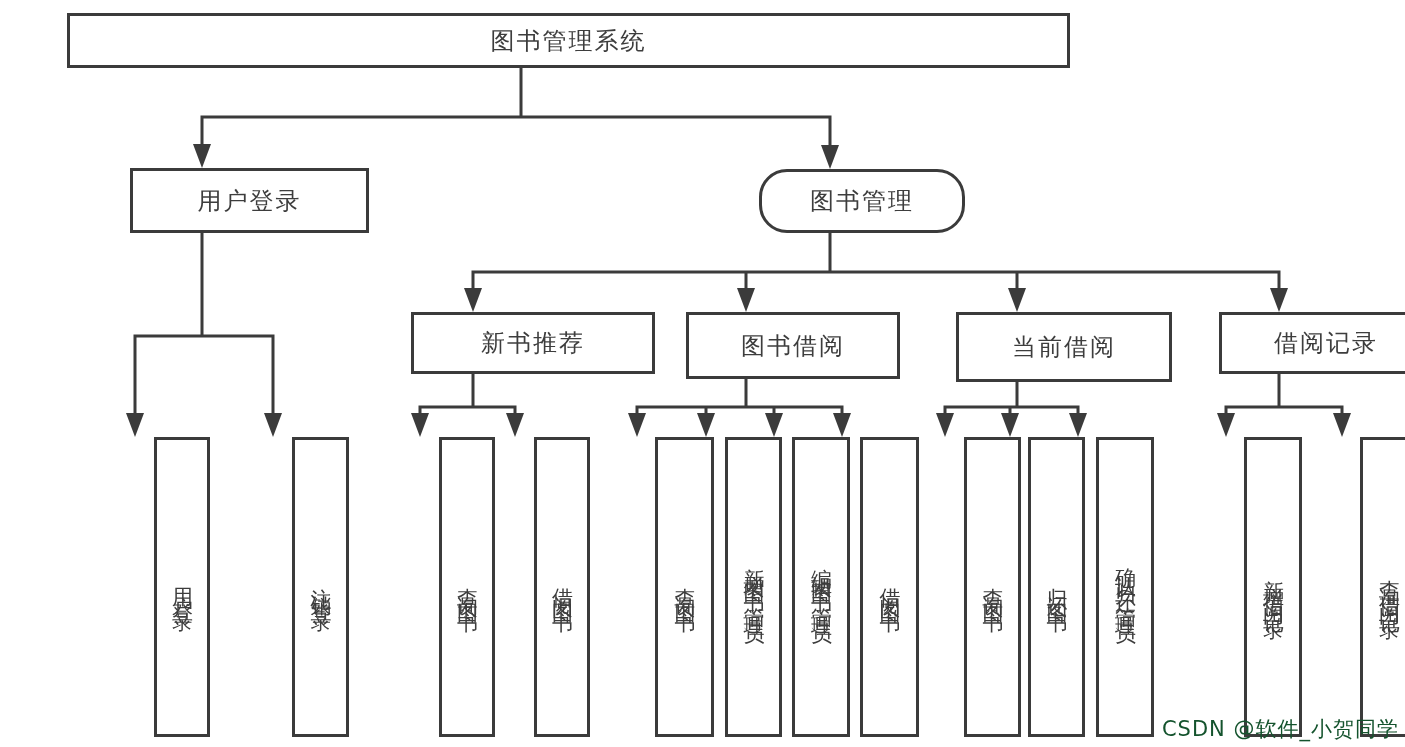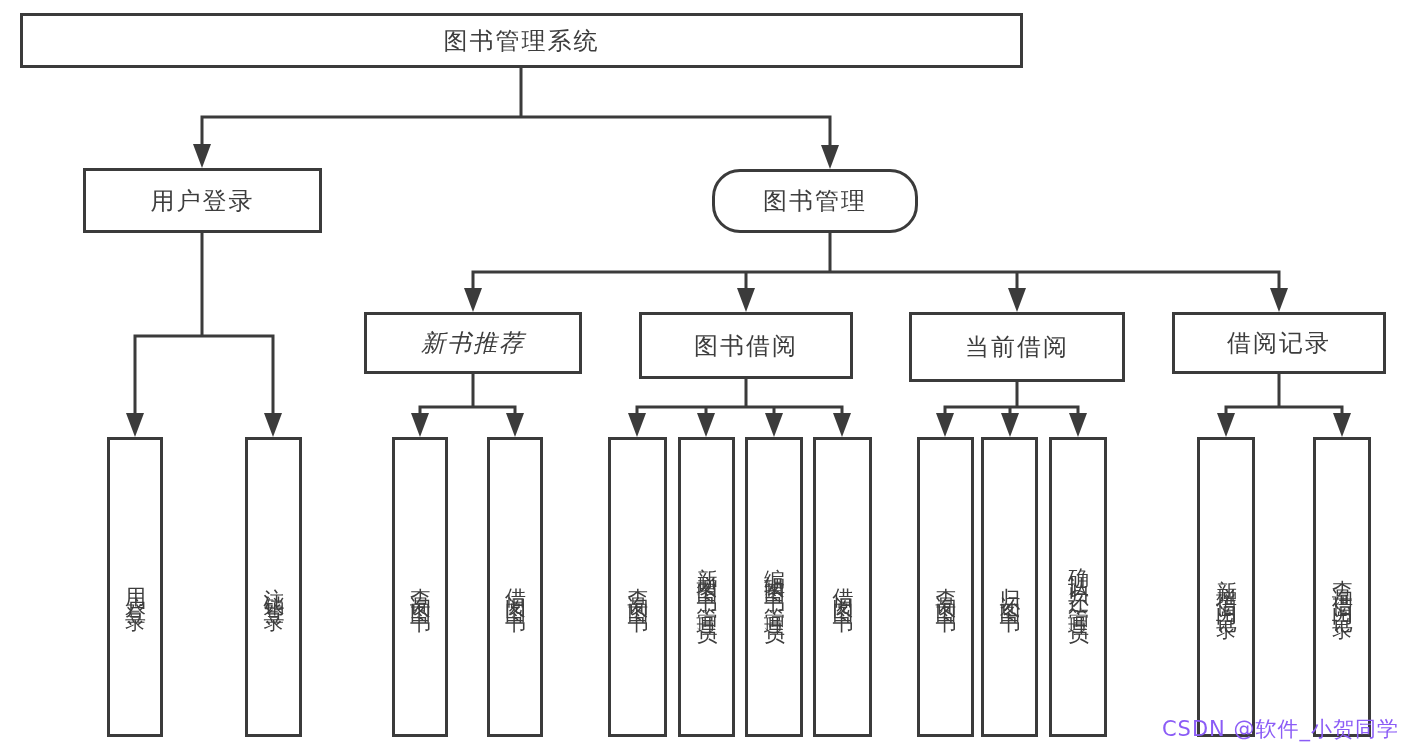--- a/index.html
+++ b/index.html
@@ -34,40 +34,41 @@
     stroke: none;
   }
   .node {
     position: absolute;
     box-sizing: border-box;
     border: 3px solid #3b3b3b;
     background: #ffffff;
     display: flex;
     align-items: center;
     justify-content: center;
+    margin-left: 47px;
   }
   .node .lbl {
     color: #3d3d3d;
     font-size: 24px;
     letter-spacing: 2px;
     white-space: nowrap;
   }
   .leaf .lbl {
     writing-mode: vertical-rl;
     text-orientation: mixed;
     font-size: 21px;
     letter-spacing: 8px;
     line-height: 1;
     white-space: nowrap;
   }
   .watermark {
     position: absolute;
     right: 6px;
     bottom: 4px;
-    color: #8b5cf6;
+    color: #14532d;
     font-size: 21px;
     letter-spacing: 1px;
     z-index: 5;
     white-space: nowrap;
   }
 </style>
 </head>
 <body>
 
 <div class="canvas">
@@ -119,21 +120,21 @@
     <span class="lbl">图书管理系统</span>
   </div>
 
   <div class="node" style="left:83px; top:168px; width:239px; height:65px;">
     <span class="lbl">用户登录</span>
   </div>
   <div class="node" style="left:712px; top:169px; width:206px; height:64px;border-radius:28px;">
     <span class="lbl">图书管理</span>
   </div>
 
-  <div class="node" style="left:364px; top:312px; width:218px; height:62px;font-style:italic;">
+  <div class="node" style="left:364px; top:312px; width:244px; height:62px;">
     <span class="lbl">新书推荐</span>
   </div>
   <div class="node" style="left:639px; top:312px; width:214px; height:67px;">
     <span class="lbl">图书借阅</span>
   </div>
   <div class="node" style="left:909px; top:312px; width:216px; height:70px;">
     <span class="lbl">当前借阅</span>
   </div>
   <div class="node" style="left:1172px; top:312px; width:214px; height:62px;">
     <span class="lbl">借阅记录</span>

